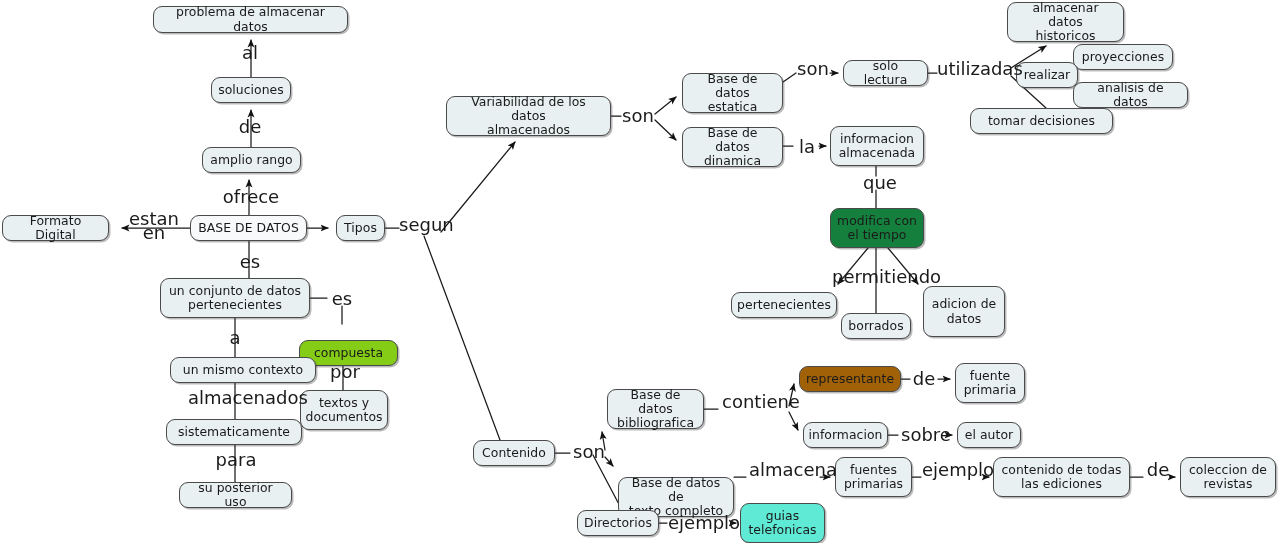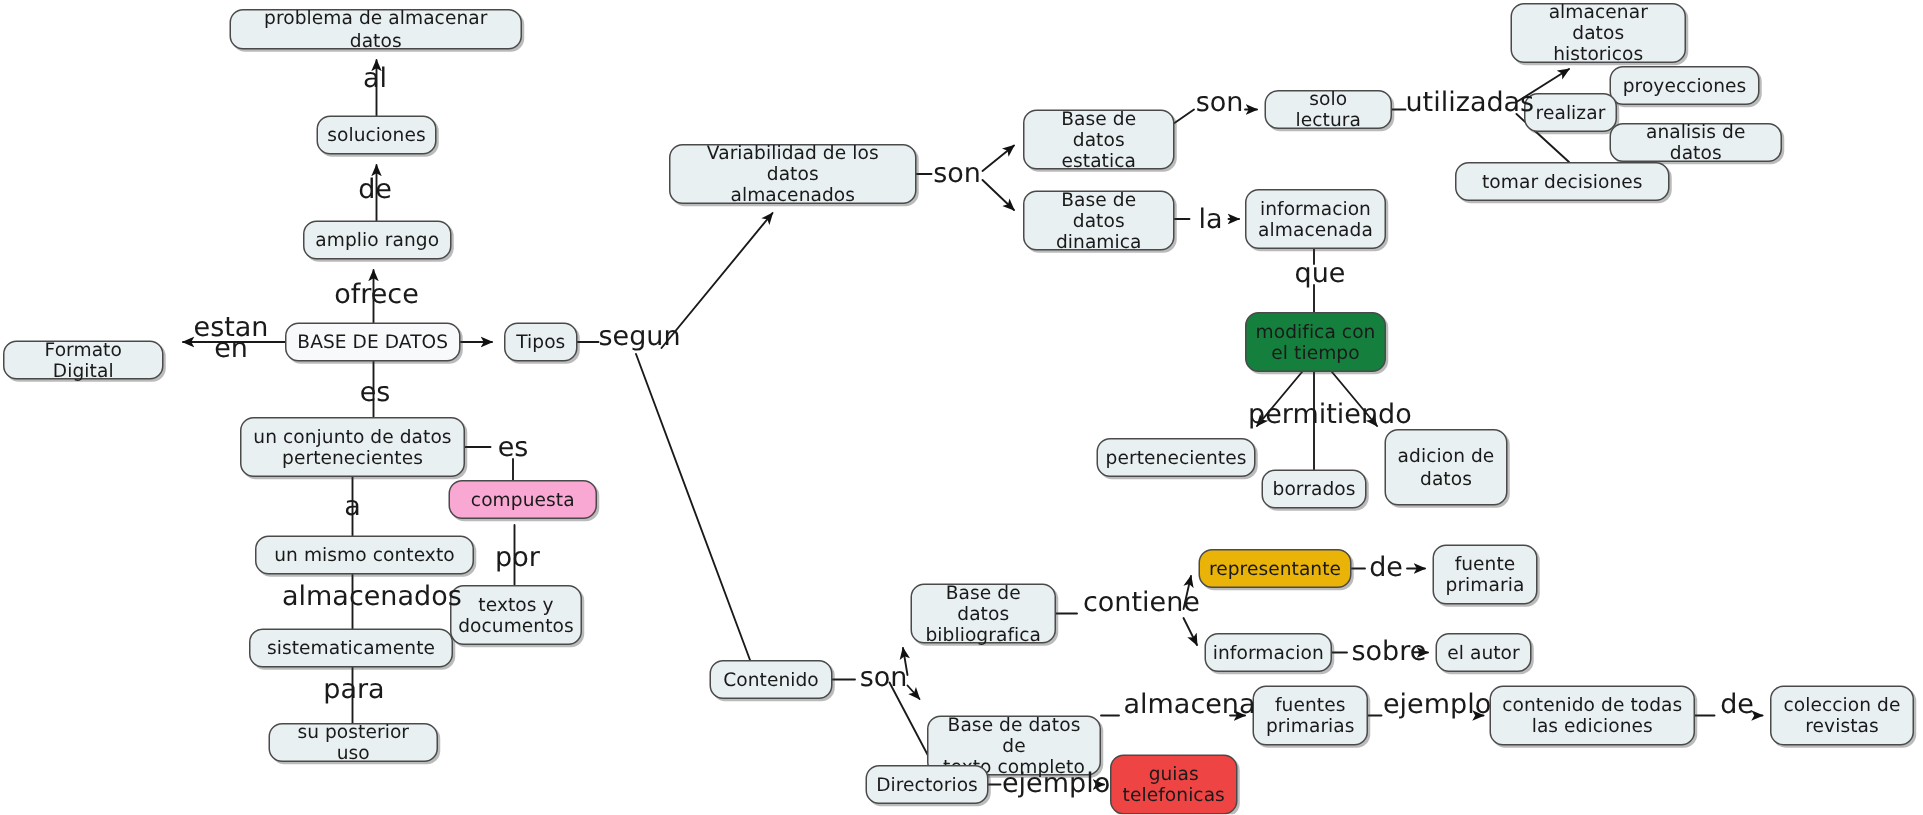--- a/index.html
+++ b/index.html
@@ -104,26 +104,26 @@
         <path d="M 912 477 L 921 477 M 985 477 L 989 477" fill="none" stroke="#1a1a1a" stroke-width="1.25" stroke-linecap="round" marker-end="url(#arrowhead)"></path>
         <path d="M 1130 477 L 1143 477 M 1172 477 L 1175 477" fill="none" stroke="#1a1a1a" stroke-width="1.25" stroke-linecap="round" marker-end="url(#arrowhead)"></path>
         <path d="M 659 523 L 667 523 M 731 523 L 736 523" fill="none" stroke="#1a1a1a" stroke-width="1.25" stroke-linecap="round" marker-end="url(#arrowhead)"></path>
       </g>
   </svg>
 
   <div id="nodes-group">
       <div class="cm-node" style="left: 153px; top: 6px; width: 195px; height: 27px; background: rgb(233, 240, 242); border-color: rgb(74, 74, 74); color: rgb(26, 26, 26);">problema de almacenar datos</div>
       <div class="cm-node" style="left: 211px; top: 77px; width: 80px; height: 26px; background: rgb(233, 240, 242); border-color: rgb(74, 74, 74); color: rgb(26, 26, 26);">soluciones</div>
       <div class="cm-node" style="left: 202px; top: 147px; width: 99px; height: 26px; background: rgb(233, 240, 242); border-color: rgb(74, 74, 74); color: rgb(26, 26, 26);">amplio rango</div>
-      <div class="cm-node" style="left: 2px; top: 215px; width: 107px; height: 26px; background: rgb(233, 240, 242); border-color: rgb(74, 74, 74); color: rgb(26, 26, 26); margin-top: 12px;">Formato Digital</div>
+      <div class="cm-node" style="left: 2px; top: 215px; width: 107px; height: 26px; background: rgb(233, 240, 242); border-color: rgb(74, 74, 74); color: rgb(26, 26, 26);">Formato Digital</div>
       <div class="cm-node root-node" style="left: 190px; top: 215px; width: 117px; height: 26px; background: rgb(247, 249, 250); border-color: rgb(74, 74, 74); color: rgb(26, 26, 26);">BASE DE DATOS</div>
       <div class="cm-node" style="left: 336px; top: 215px; width: 49px; height: 26px; background: rgb(233, 240, 242); border-color: rgb(74, 74, 74); color: rgb(26, 26, 26);">Tipos</div>
       <div class="cm-node" style="left: 160px; top: 278px; width: 150px; height: 40px; background: rgb(233, 240, 242); border-color: rgb(74, 74, 74); color: rgb(26, 26, 26);">un conjunto de datos
 pertenecientes</div>
-      <div class="cm-node" style="left: 299px; top: 320px; width: 99px; height: 26px; background: #f9a8d4; border-color: rgb(74, 74, 74); color: rgb(26, 26, 26);">compuesta</div>
+      <div class="cm-node" style="left: 299px; top: 340px; width: 99px; height: 26px; background: #84cc16; border-color: rgb(74, 74, 74); color: rgb(26, 26, 26);">compuesta</div>
       <div class="cm-node" style="left: 170px; top: 357px; width: 146px; height: 26px; background: rgb(233, 240, 242); border-color: rgb(74, 74, 74); color: rgb(26, 26, 26);">un mismo contexto</div>
       <div class="cm-node" style="left: 300px; top: 390px; width: 88px; height: 40px; background: rgb(233, 240, 242); border-color: rgb(74, 74, 74); color: rgb(26, 26, 26);">textos y
 documentos</div>
       <div class="cm-node" style="left: 166px; top: 419px; width: 136px; height: 26px; background: rgb(233, 240, 242); border-color: rgb(74, 74, 74); color: rgb(26, 26, 26);">sistematicamente</div>
       <div class="cm-node" style="left: 179px; top: 482px; width: 113px; height: 26px; background: rgb(233, 240, 242); border-color: rgb(74, 74, 74); color: rgb(26, 26, 26);">su posterior uso</div>
       <div class="cm-node" style="left: 446px; top: 96px; width: 165px; height: 40px; background: rgb(233, 240, 242); border-color: rgb(74, 74, 74); color: rgb(26, 26, 26);">Variabilidad de los datos
 almacenados</div>
       <div class="cm-node" style="left: 682px; top: 73px; width: 101px; height: 40px; background: rgb(233, 240, 242); border-color: rgb(74, 74, 74); color: rgb(26, 26, 26);">Base de datos
 estatica</div>
       <div class="cm-node" style="left: 682px; top: 127px; width: 101px; height: 40px; background: rgb(233, 240, 242); border-color: rgb(74, 74, 74); color: rgb(26, 26, 26);">Base de datos
@@ -142,32 +142,32 @@
       <div class="cm-node" style="left: 731px; top: 292px; width: 106px; height: 26px; background: rgb(233, 240, 242); border-color: rgb(74, 74, 74); color: rgb(26, 26, 26);">pertenecientes</div>
       <div class="cm-node" style="left: 841px; top: 313px; width: 70px; height: 26px; background: rgb(233, 240, 242); border-color: rgb(74, 74, 74); color: rgb(26, 26, 26);">borrados</div>
       <div class="cm-node" style="left: 923px; top: 286px; width: 82px; height: 51px; background: rgb(233, 240, 242); border-color: rgb(74, 74, 74); color: rgb(26, 26, 26);">adicion de
 datos</div>
       <div class="cm-node" style="left: 473px; top: 440px; width: 82px; height: 26px; background: rgb(233, 240, 242); border-color: rgb(74, 74, 74); color: rgb(26, 26, 26);">Contenido</div>
       <div class="cm-node" style="left: 607px; top: 389px; width: 97px; height: 40px; background: rgb(233, 240, 242); border-color: rgb(74, 74, 74); color: rgb(26, 26, 26);">Base de datos
 bibliografica</div>
       <div class="cm-node" style="left: 618px; top: 477px; width: 116px; height: 40px; background: rgb(233, 240, 242); border-color: rgb(74, 74, 74); color: rgb(26, 26, 26);">Base de datos de
 texto completo</div>
       <div class="cm-node" style="left: 577px; top: 510px; width: 82px; height: 26px; background: rgb(233, 240, 242); border-color: rgb(74, 74, 74); color: rgb(26, 26, 26);">Directorios</div>
-      <div class="cm-node" style="left: 799px; top: 366px; width: 102px; height: 26px; background: #eab308; border-color: rgb(74, 74, 74); color: rgb(26, 26, 26);">representante</div>
+      <div class="cm-node" style="left: 799px; top: 366px; width: 102px; height: 26px; background: #a16207; border-color: rgb(74, 74, 74); color: rgb(26, 26, 26);">representante</div>
       <div class="cm-node" style="left: 955px; top: 363px; width: 70px; height: 40px; background: rgb(233, 240, 242); border-color: rgb(74, 74, 74); color: rgb(26, 26, 26);">fuente
 primaria</div>
       <div class="cm-node" style="left: 803px; top: 422px; width: 85px; height: 26px; background: rgb(233, 240, 242); border-color: rgb(74, 74, 74); color: rgb(26, 26, 26);">informacion</div>
       <div class="cm-node" style="left: 957px; top: 422px; width: 64px; height: 26px; background: rgb(233, 240, 242); border-color: rgb(74, 74, 74); color: rgb(26, 26, 26);">el autor</div>
       <div class="cm-node" style="left: 835px; top: 457px; width: 77px; height: 40px; background: rgb(233, 240, 242); border-color: rgb(74, 74, 74); color: rgb(26, 26, 26);">fuentes
 primarias</div>
       <div class="cm-node" style="left: 993px; top: 457px; width: 137px; height: 40px; background: rgb(233, 240, 242); border-color: rgb(74, 74, 74); color: rgb(26, 26, 26);">contenido de todas
 las ediciones</div>
       <div class="cm-node" style="left: 1180px; top: 457px; width: 96px; height: 40px; background: rgb(233, 240, 242); border-color: rgb(74, 74, 74); color: rgb(26, 26, 26);">coleccion de
 revistas</div>
-      <div class="cm-node" style="left: 740px; top: 503px; width: 85px; height: 40px; background: #ef4444; border-color: rgb(74, 74, 74); color: rgb(26, 26, 26);">guias
+      <div class="cm-node" style="left: 740px; top: 503px; width: 85px; height: 40px; background: #5eead4; border-color: rgb(74, 74, 74); color: rgb(26, 26, 26);">guias
 telefonicas</div>
     </div>
   <div id="labels-group">
       <div class="cm-label" style="left: 232px; top: 46px; width: 36px; color: rgb(26, 26, 26);">al</div>
       <div class="cm-label" style="left: 232px; top: 120px; width: 36px; color: rgb(26, 26, 26);">de</div>
       <div class="cm-label" style="left: 221px; top: 190px; width: 60px; color: rgb(26, 26, 26);">ofrece</div>
       <div class="cm-label" style="left: 129px; top: 212px; width: 50px; color: rgb(26, 26, 26);">estan
 en</div>
       <div class="cm-label" style="left: 232px; top: 255px; width: 36px; color: rgb(26, 26, 26);">es</div>
       <div class="cm-label" style="left: 399px; top: 218px; width: 50px; color: rgb(26, 26, 26);">segun</div>

